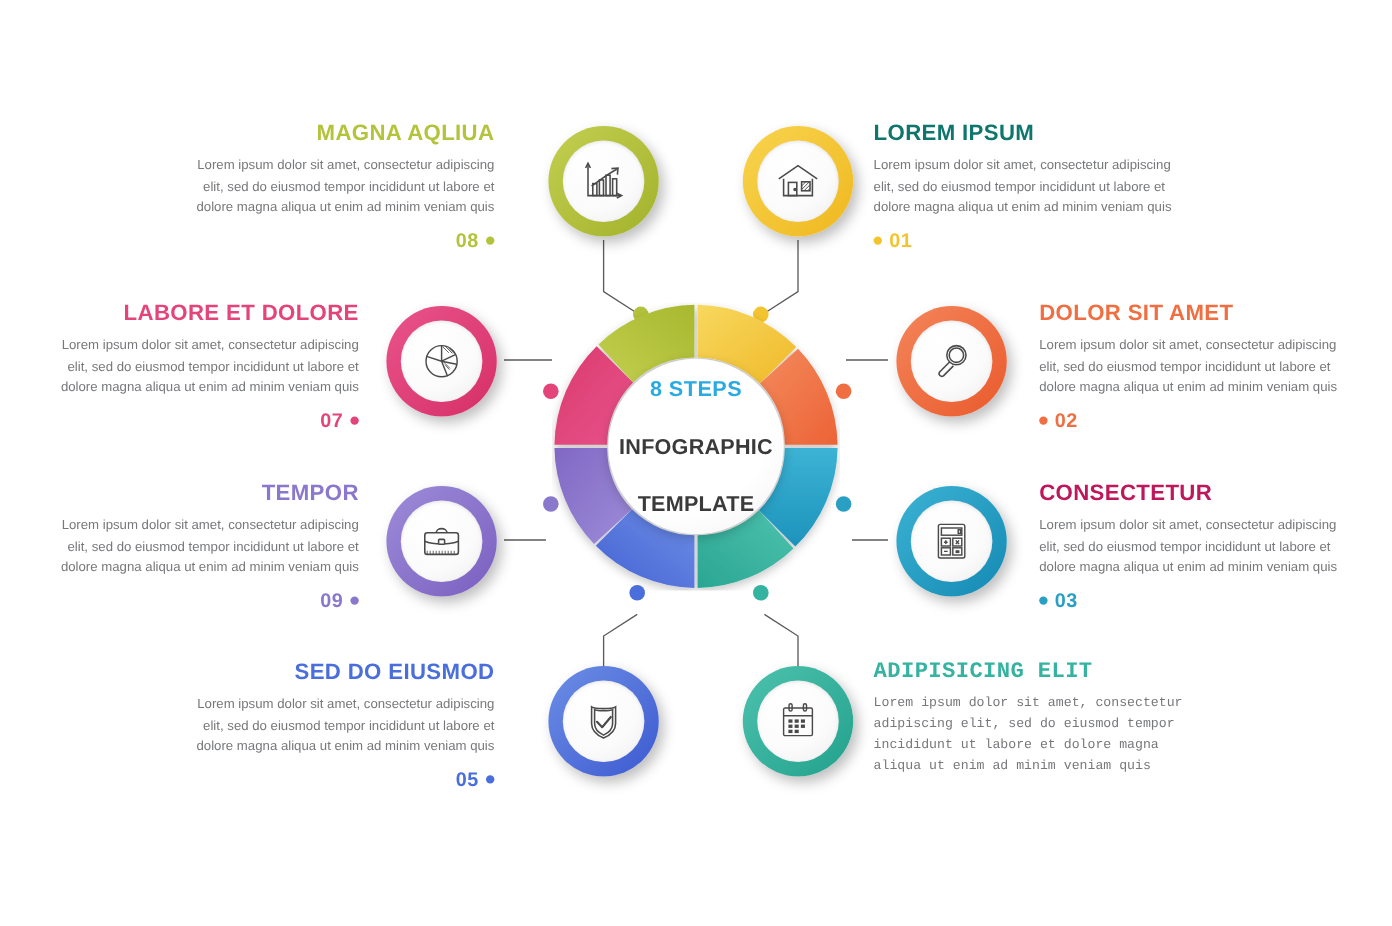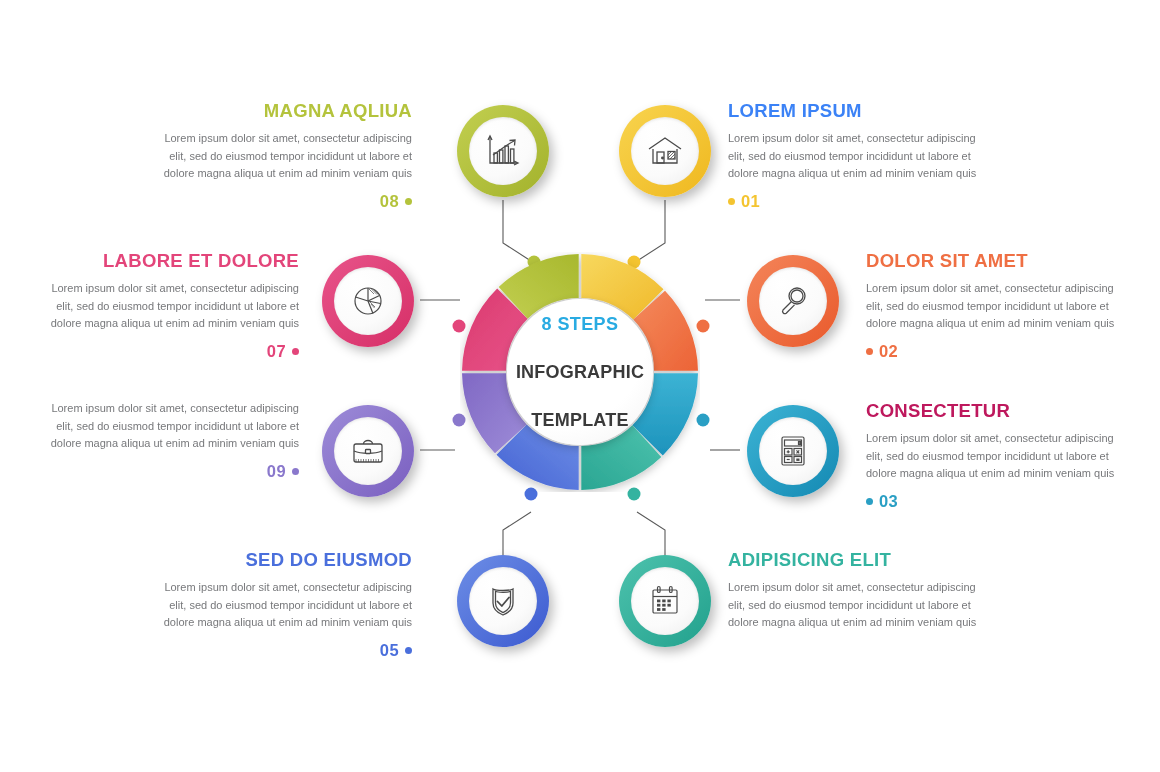--- a/index.html
+++ b/index.html
@@ -285,52 +285,53 @@
     </div>
   </div>
 
   <div class="block left" style="left:148px; top:100px;">
     <h3 style="color:#b4c33c;">MAGNA AQLIUA</h3>
     <p>Lorem ipsum dolor sit amet, consectetur adipiscing elit, sed do eiusmod tempor incididunt ut labore et dolore magna aliqua ut enim ad minim veniam quis</p>
     <div class="num" style="color:#b4c33c;"><span>08</span><span class="dot" style="background:#b4c33c;"></span></div>
   </div>
 
   <div class="block right" style="left:728px; top:100px;">
-    <h3 style="color:#3b82f6;">LOREM IPSUM</h3>
+    <h3 style="color:#0f766e;">LOREM IPSUM</h3>
     <p>Lorem ipsum dolor sit amet, consectetur adipiscing elit, sed do eiusmod tempor incididunt ut labore et dolore magna aliqua ut enim ad minim veniam quis</p>
     <div class="num" style="color:#f4c430;"><span class="dot" style="background:#f4c430;"></span><span>01</span></div>
   </div>
 
   <div class="block left" style="left:35px; top:250px;">
     <h3 style="color:#e3457a;">LABORE ET DOLORE</h3>
     <p>Lorem ipsum dolor sit amet, consectetur adipiscing elit, sed do eiusmod tempor incididunt ut labore et dolore magna aliqua ut enim ad minim veniam quis</p>
     <div class="num" style="color:#e3457a;"><span>07</span><span class="dot" style="background:#e3457a;"></span></div>
   </div>
 
   <div class="block right" style="left:866px; top:250px;">
     <h3 style="color:#ef6f43;">DOLOR SIT AMET</h3>
     <p>Lorem ipsum dolor sit amet, consectetur adipiscing elit, sed do eiusmod tempor incididunt ut labore et dolore magna aliqua ut enim ad minim veniam quis</p>
     <div class="num" style="color:#ef6f43;"><span class="dot" style="background:#ef6f43;"></span><span>02</span></div>
   </div>
 
   <div class="block left" style="left:35px; top:400px;">
+    <h3 style="color:#8a78cc;">TEMPOR</h3>
     <p>Lorem ipsum dolor sit amet, consectetur adipiscing elit, sed do eiusmod tempor incididunt ut labore et dolore magna aliqua ut enim ad minim veniam quis</p>
     <div class="num" style="color:#8a78cc;"><span>09</span><span class="dot" style="background:#8a78cc;"></span></div>
   </div>
 
   <div class="block right" style="left:866px; top:400px;">
     <h3 style="color:#be185d;">CONSECTETUR</h3>
     <p>Lorem ipsum dolor sit amet, consectetur adipiscing elit, sed do eiusmod tempor incididunt ut labore et dolore magna aliqua ut enim ad minim veniam quis</p>
     <div class="num" style="color:#2a9fc4;"><span class="dot" style="background:#2a9fc4;"></span><span>03</span></div>
   </div>
 
   <div class="block left" style="left:148px; top:549px;">
     <h3 style="color:#4a6fdc;text-align:right;">SED DO EIUSMOD</h3>
     <p>Lorem ipsum dolor sit amet, consectetur adipiscing elit, sed do eiusmod tempor incididunt ut labore et dolore magna aliqua ut enim ad minim veniam quis</p>
     <div class="num" style="color:#4a6fdc;"><span>05</span><span class="dot" style="background:#4a6fdc;"></span></div>
   </div>
 
-  <div class="block right" style="left:728px; top:549px;">
+  <div class="block right" style="left:728px; top:549px;font-family:Liberation Mono, monospace;">
     <h3 style="color:#34b3a0;">ADIPISICING ELIT</h3>
     <p>Lorem ipsum dolor sit amet, consectetur adipiscing elit, sed do eiusmod tempor incididunt ut labore et dolore magna aliqua ut enim ad minim veniam quis</p>
   </div>
 
 </div>
 
 </body></html>

